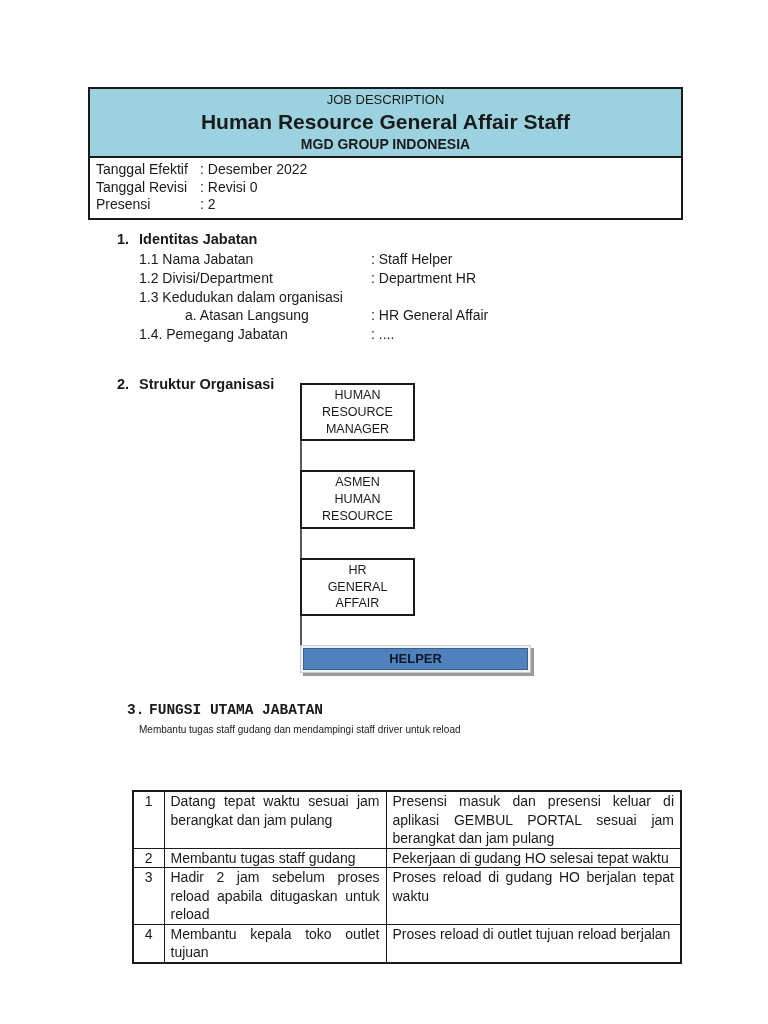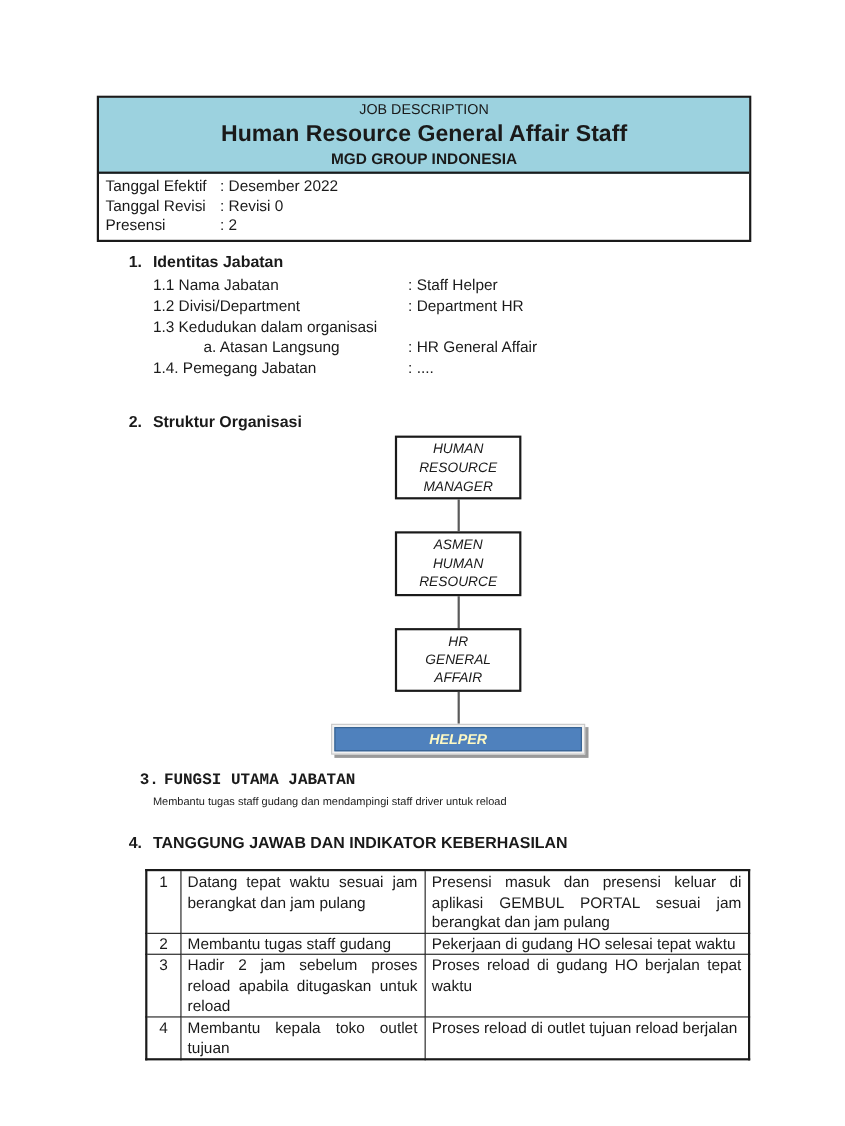--- a/index.html
+++ b/index.html
@@ -40,22 +40,22 @@
 
   
   .id-rows { position: absolute; left: 139px; top: 250px; width: 420px; }
   .id-row { position: relative; font-size: 14px; line-height: 18.8px; }
   .id-row.indent-2 .id-label { padding-left: 46px; }
   .id-value { position: absolute; left: 232px; top: 0; }
 
   
   .org-chart {
     position: absolute;
-    left: 300px; top: 396px; width: 233px;
-    display: flex; flex-direction: column; align-items: center; font-style: italic;
+    left: 300px; top: 383px; width: 233px;
+    display: flex; flex-direction: column; align-items: flex-start;
   }
   .org-box {
     width: 111px;
     border: 2px solid #1a1a1a;
     background: #ffffff;
     text-align: center;
     font-size: 12.5px;
     line-height: 16.8px;
     padding: 2px 0;
     white-space: pre-line;
@@ -67,21 +67,21 @@
     border: 1px solid #c8c8c8;
     padding: 2px;
     box-shadow: 3px 3px 0 #9a9a9a;
   }
   .helper-bar {
     background: #4f81bd;
     border: 1px solid #36608e;
     text-align: center;
     font-size: 13px;
     font-weight: bold;
-    color: #fef9c3;
+    color: #0f172a;
     line-height: 20px;
   }
 
   
   .fungsi-body {
     position: absolute;
     left: 139px; top: 721px; width: 520px;
     font-size: 10px; line-height: 18px;
   }
 
@@ -182,23 +182,20 @@
     <div class="helper-frame">
       <div class="helper-bar">HELPER</div>
     </div>
   </div>
 
   <div class="section-heading" style="left:127px; top:702px;font-family:Liberation Mono, monospace;">
     <span class="sec-num">3.</span><span>FUNGSI UTAMA JABATAN</span>
   </div>
   <div class="fungsi-body">Membantu tugas staff gudang dan mendampingi staff driver untuk reload</div>
 
-  <div class="section-heading" style="left:117px; top:759px;">
-    <span class="sec-num">4.</span><span>TANGGUNG JAWAB DAN INDIKATOR KEBERHASILAN</span>
-  </div>
 
   <table class="resp-table">
     <colgroup>
       <col class="col-no">
       <col class="col-tj">
       <col class="col-ik">
     </colgroup>
     <tbody>
     <tr>
       <td class="cell-no">1</td>

